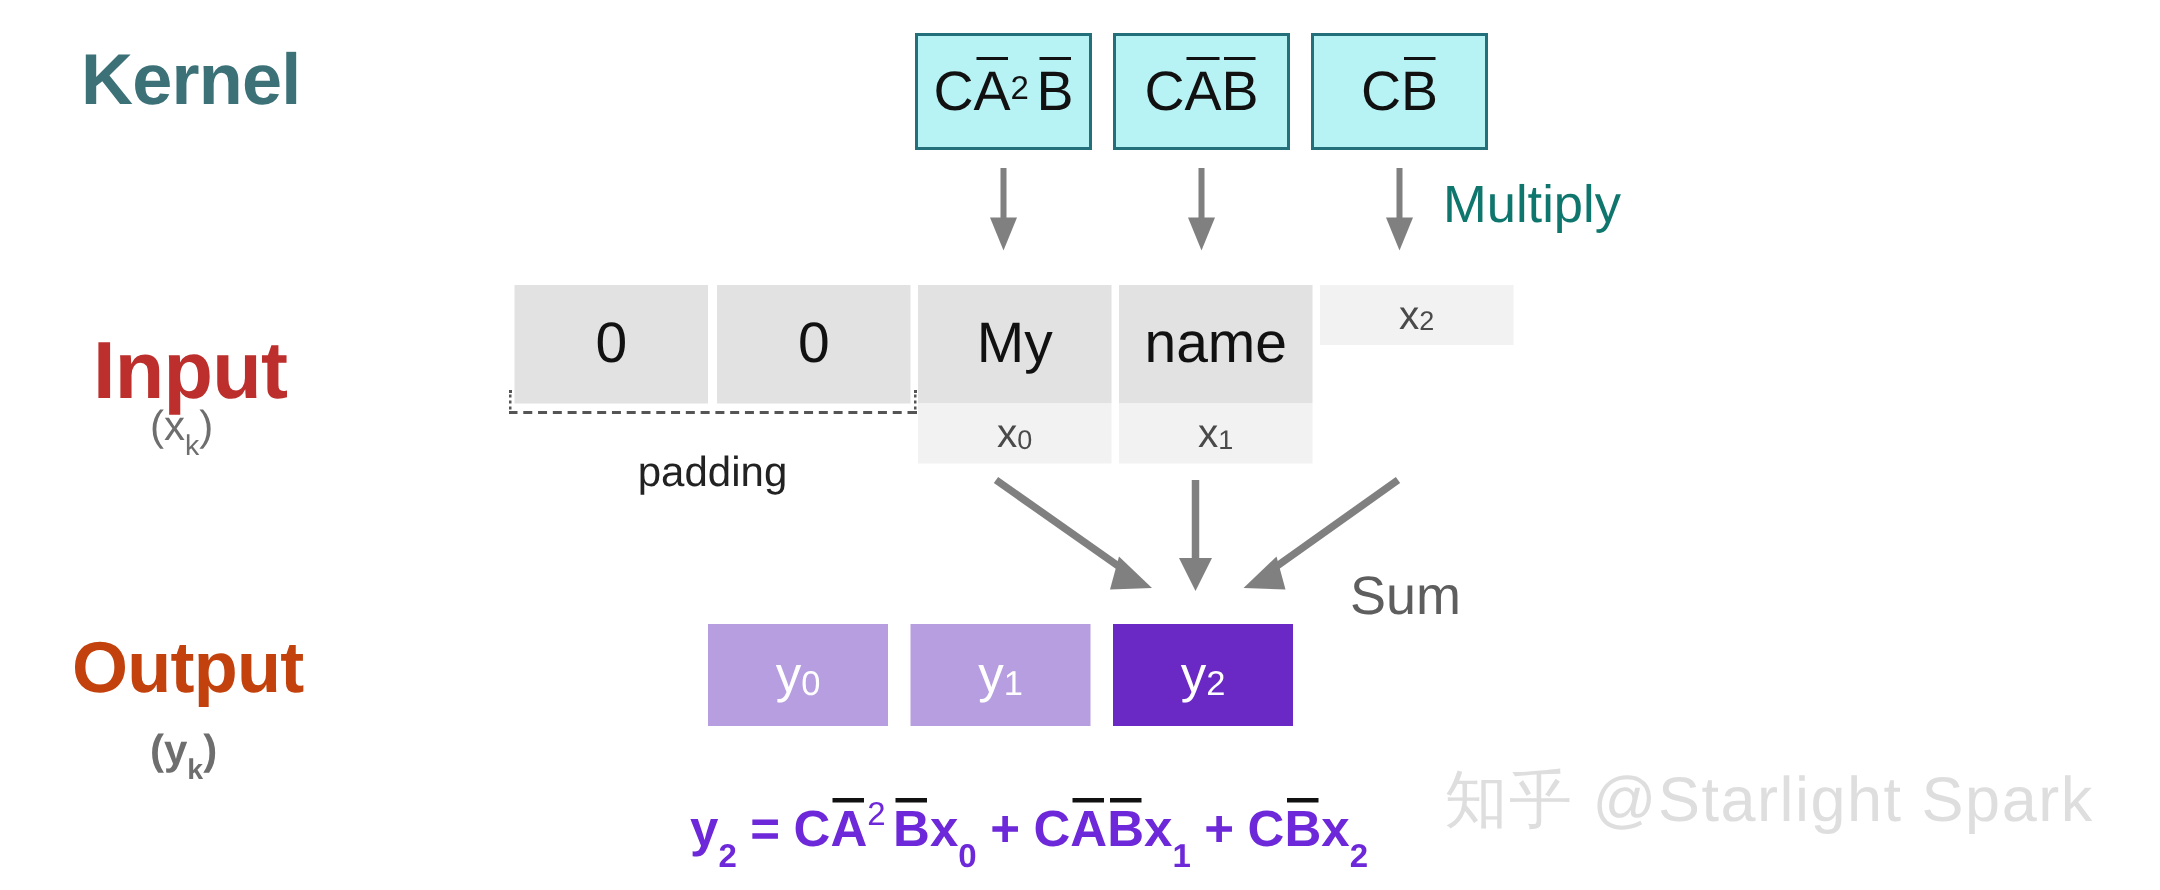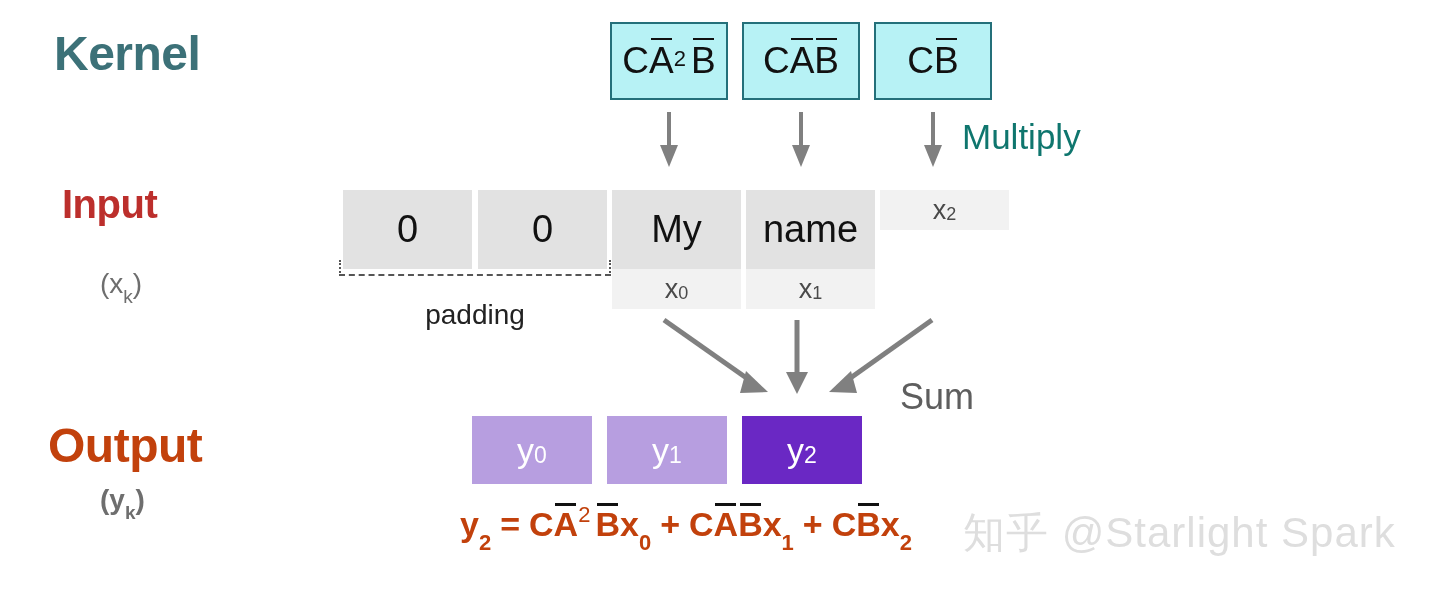--- a/index.html
+++ b/index.html
@@ -22,22 +22,22 @@
     font-weight: bold;
     letter-spacing: -0.5px;
     white-space: nowrap;
   }
   #kernel-label {
     left: 54px; top: 26px;
     font-size: 48px;
     color: #3c7178;
   }
   #input-label {
-    left: 62px; top: 182px;
-    font-size: 40px;
+    left: 62px; top: 216px;
+    font-size: 54px;
     color: #bc2f2c;
   }
   #output-label {
     left: 48px; top: 418px;
     font-size: 48px;
     color: #c2410c;
   }
   .sub-label {
     font-size: 28px;
     color: #6e6e6e;
@@ -178,24 +178,24 @@
   #out-box-2 { left: 742px; background: #6a28c4; }
   .out-box .sb {
     font-size: 23px;
     vertical-align: sub;
     position: relative;
     top: 5px;
   }
 
   
   #equation {
-    left: 460px; top: 504px;
+    left: 460px; top: 532px;
     font-size: 34px;
     font-weight: bold;
-    color: #c2410c;
+    color: #6d28d9;
     white-space: nowrap;
     letter-spacing: 0px;
   }
   #equation .sb {
     font-size: 22px;
     vertical-align: sub;
     position: relative;
     top: 6px;
     font-weight: bold;
   }

